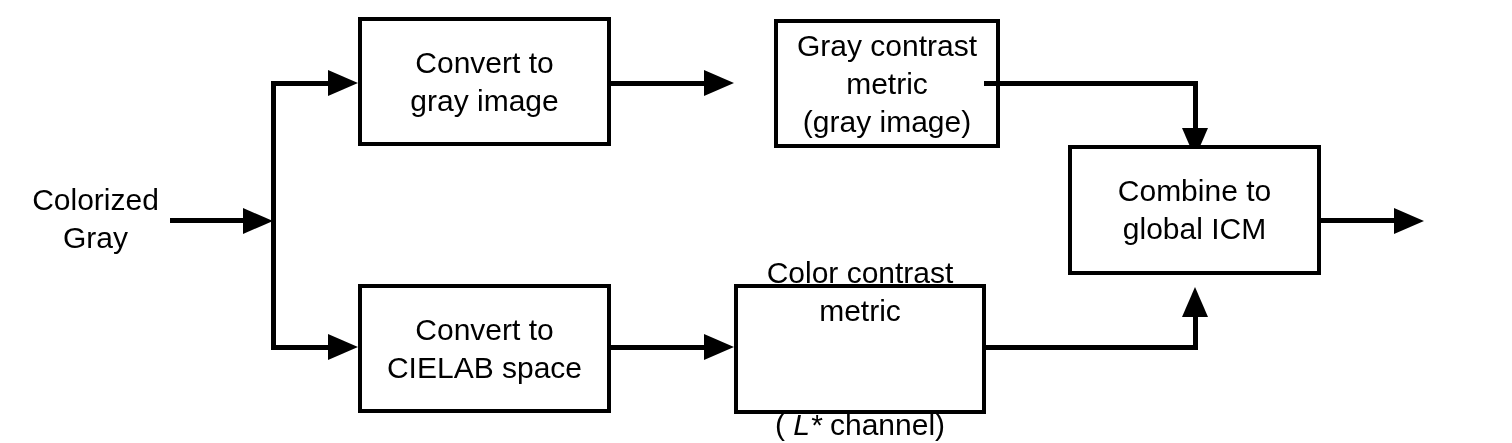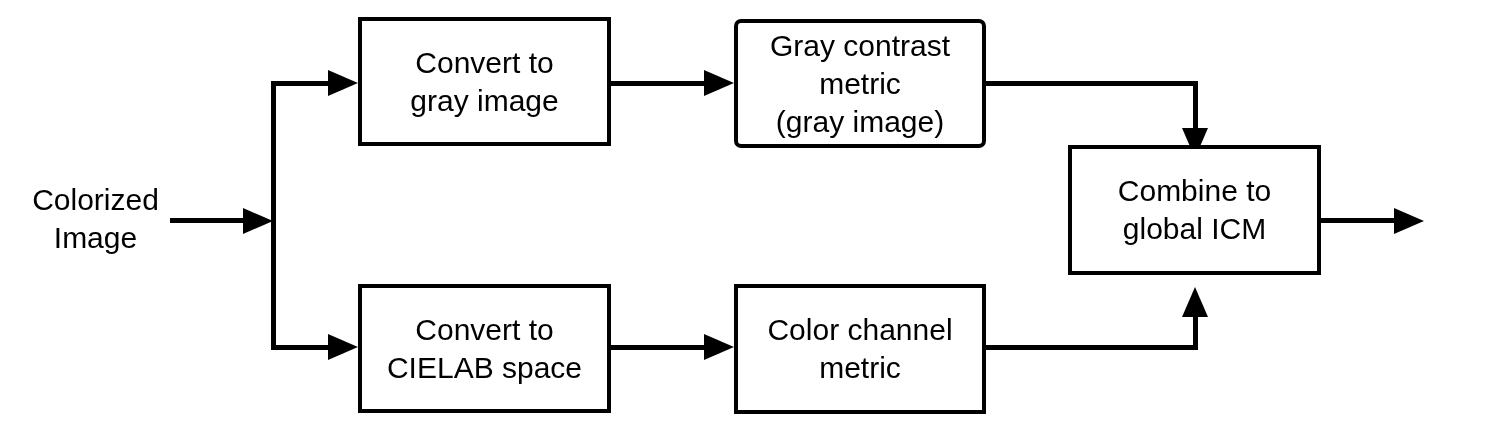--- a/index.html
+++ b/index.html
@@ -65,21 +65,21 @@
     width: 0; height: 0;
     border-left: 13px solid transparent;
     border-right: 13px solid transparent;
     border-bottom: 30px solid #000000;
   }
   .pre { white-space: pre; }
   .var { font-style: italic; }
 
   
   #box-convert-gray   { left: 358px;  top: 17px;  width: 253px; height: 129px; }
-  #box-gray-metric    { left: 734px;  top: 19px;  width: 252px; height: 129px; border-radius: 7px; }
+  #box-gray-metric    { left: 774px;  top: 19px;  width: 226px; height: 129px; }
   #box-convert-cielab { left: 358px;  top: 284px; width: 253px; height: 129px; }
   #box-color-metric   { left: 734px;  top: 284px; width: 252px; height: 130px; }
   #box-combine        { left: 1068px; top: 145px; width: 253px; height: 130px; }
 
   #lbl-input  { left: 8px;    top: 181px; width: 175px; }
   #lbl-output { left: 1437px; top: 202px; width: 76px; text-align: left; }
 
   #ln-input          { left: 170px;  top: 218px; width: 76px; }
   #ah-input          { left: 243px;  top: 208px; }
   #ln-branch-v       { left: 271px;  top: 81px;  height: 269px; }
@@ -99,21 +99,21 @@
   #ah-bottom-elbow   { left: 1182px; top: 287px; }
   #ln-output         { left: 1319px; top: 218px; width: 78px; }
   #ah-output         { left: 1394px; top: 208px; }
 </style>
 </head>
 <body>
 
 <div class="diagram">
 
   <div class="label" id="lbl-input">Colorized
-Image</div>
+Gray</div>
 
   <div class="hline" id="ln-input"></div>
   <div class="arr-right" id="ah-input"></div>
 
   <div class="vline" id="ln-branch-v"></div>
   <div class="hline" id="ln-branch-top"></div>
   <div class="arr-right" id="ah-branch-top"></div>
   <div class="hline" id="ln-branch-bottom"></div>
   <div class="arr-right" id="ah-branch-bottom"></div>
 
@@ -132,22 +132,25 @@
   <div class="arr-down" id="ah-top-elbow"></div>
 
   <div class="box" id="box-convert-cielab">Convert to
 CIELAB space</div>
 
   <div class="hline" id="ln-cielab-metric"></div>
   <div class="arr-right" id="ah-cielab-metric"></div>
 
   <div class="box" id="box-color-metric">
     <div>
-      <div>Color channel
+      <div>Color contrast
 metric</div>
+      <div>
+        <span class="pre">( </span><span class="var">L*</span><span class="pre"> channel)</span>
+      </div>
     </div>
   </div>
 
   <div class="hline" id="ln-bottom-elbow-h"></div>
   <div class="vline" id="ln-bottom-elbow-v"></div>
   <div class="arr-up" id="ah-bottom-elbow"></div>
 
   <div class="box" id="box-combine">Combine to
 global ICM</div>
 

